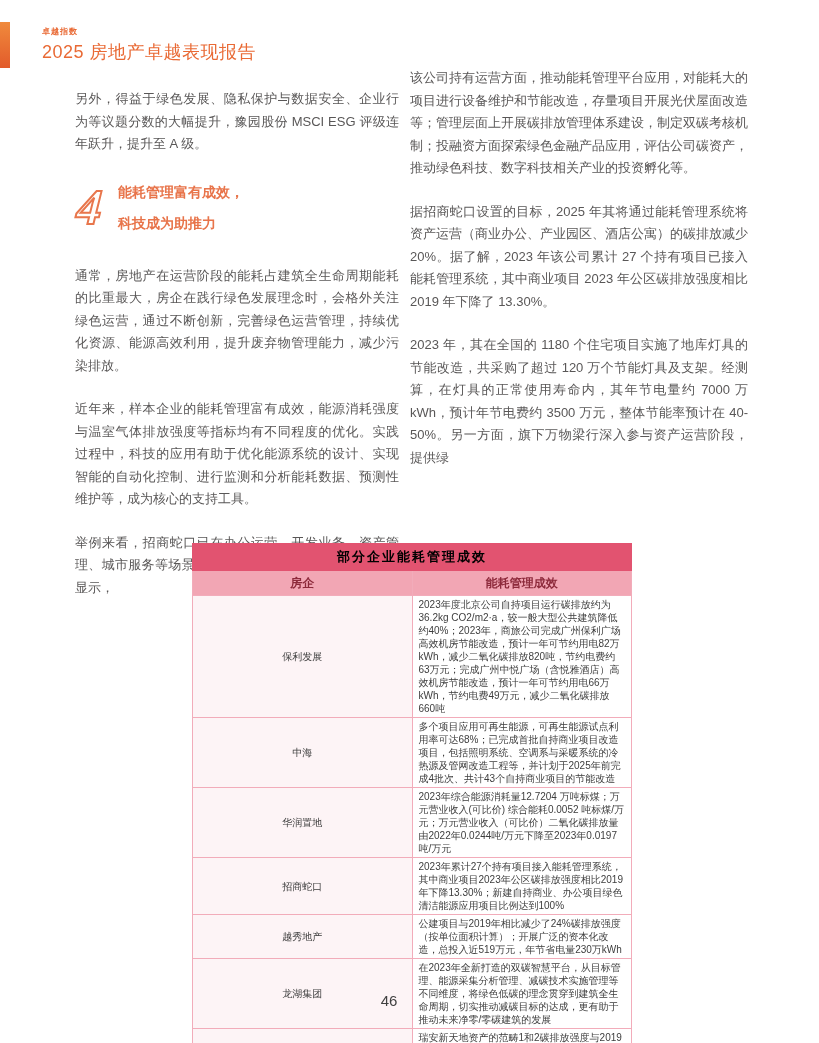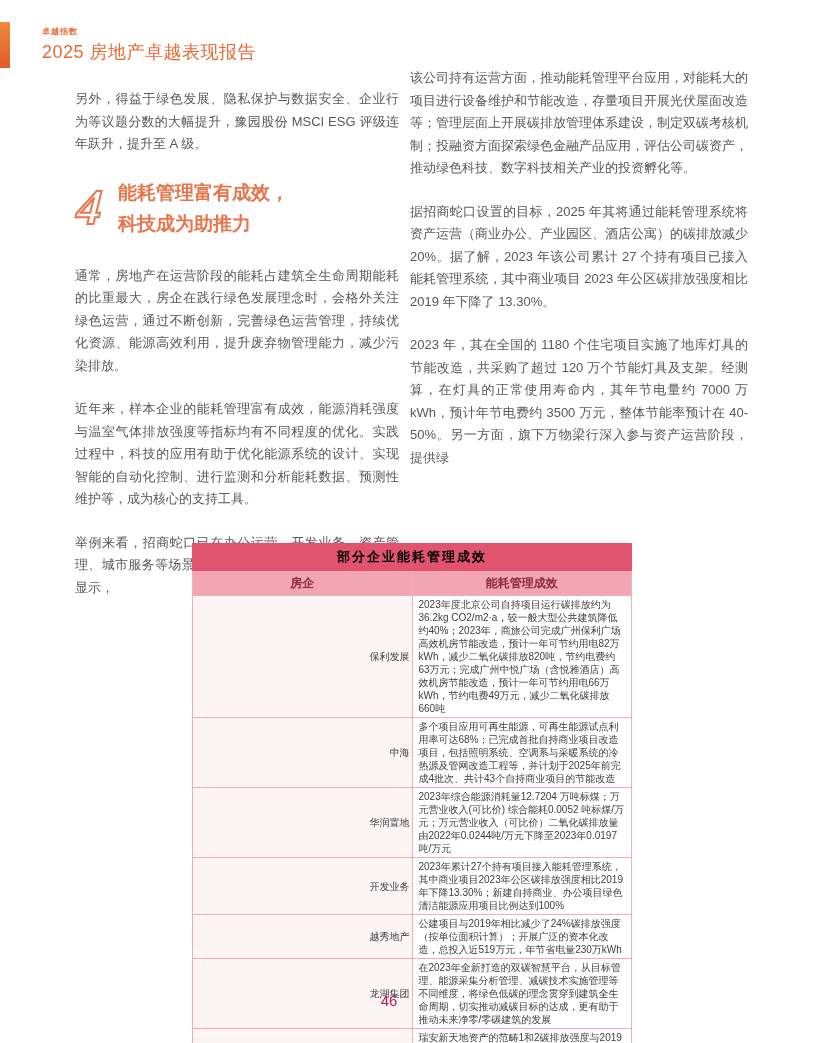--- a/index.html
+++ b/index.html
@@ -19,40 +19,40 @@
   .col.left{left:75px;top:88px;}
   .col.right{left:410px;top:67px;width:338px;}
   
   .section-head{display:flex;align-items:flex-start;margin:9px 0 26px 0;}
   .sec-num{
     font-family:"Liberation Serif","DejaVu Serif",serif;
     font-style:italic;font-weight:bold;font-size:50px;line-height:56px;
     color:#fffdfb;-webkit-text-stroke:2px #E8764C;text-stroke:2px #E8764C;
     margin:2px 16px 0 2px;transform:skew(-4deg);
   }
-  .sec-title{color:#E8744A;font-size:19px;font-weight:bold;line-height:31px;text-align:left;}
+  .sec-title{color:#E8744A;font-size:14px;font-weight:bold;line-height:31px;text-align:left;}
   
   .etable{
     position:absolute;left:192px;top:543px;width:440px;
     border-collapse:collapse;table-layout:fixed;
   }
   .etable td{border:1px solid #F2ACBA;vertical-align:middle;}
   .t-title td{
     background:#E25370;color:#000000;font-weight:bold;font-size:13px;
     text-align:center;height:24px;letter-spacing:2px;border:1px solid #E25370;
   }
   .t-head td{
     background:#F2A6B4;color:#8D2A3B;font-weight:bold;font-size:12px;
     text-align:center;height:22px;
   }
   .etable .c1{width:88px;}
   .t-row td{font-size:10px;line-height:13px;color:#3D3D3D;padding:2px 6px;background:#ffffff;}
-  .t-row td.name{text-align:right;background:#FDF4F6;padding:2px 2px;}
+  .t-row td.name{text-align:center;background:#FDF4F6;padding:2px 2px;}
   
-  .pageno{position:absolute;left:0;right:0;top:992px;text-align:center;color:#be185d;font-size:15px;}
+  .pageno{position:absolute;left:0;right:0;top:992px;text-align:center;color:#404040;font-size:15px;}
 </style>
 </head>
 <body>
 
 <div class="page">
 
   <div class="brand">
     <div class="brand-bar"></div>
     <div class="brand-text">
       <div class="brand-small">卓越指数</div>
@@ -95,21 +95,21 @@
       </tr>
       <tr class="t-row">
         <td class="c1 name">中海</td>
         <td>多个项目应用可再生能源，可再生能源试点利用率可达68%；已完成首批自持商业项目改造项目，包括照明系统、空调系与采暖系统的冷热源及管网改造工程等，并计划于2025年前完成4批次、共计43个自持商业项目的节能改造</td>
       </tr>
       <tr class="t-row">
         <td class="c1 name">华润置地</td>
         <td>2023年综合能源消耗量12.7204 万吨标煤；万元营业收入(可比价) 综合能耗0.0052 吨标煤/万元；万元营业收入（可比价）二氧化碳排放量由2022年0.0244吨/万元下降至2023年0.0197吨/万元</td>
       </tr>
       <tr class="t-row">
-        <td class="c1 name">开发业务</td>
+        <td class="c1 name">招商蛇口</td>
         <td>2023年累计27个持有项目接入能耗管理系统，其中商业项目2023年公区碳排放强度相比2019年下降13.30%；新建自持商业、办公项目绿色清洁能源应用项目比例达到100%</td>
       </tr>
       <tr class="t-row">
         <td class="c1 name">越秀地产</td>
         <td>公建项目与2019年相比减少了24%碳排放强度（按单位面积计算）；开展广泛的资本化改造，总投入近519万元，年节省电量230万kWh</td>
       </tr>
       <tr class="t-row">
         <td class="c1 name">龙湖集团</td>
         <td>在2023年全新打造的双碳智慧平台，从目标管理、能源采集分析管理、减碳技术实施管理等不同维度，将绿色低碳的理念贯穿到建筑全生命周期，切实推动减碳目标的达成，更有助于推动未来净零/零碳建筑的发展</td>
       </tr>

